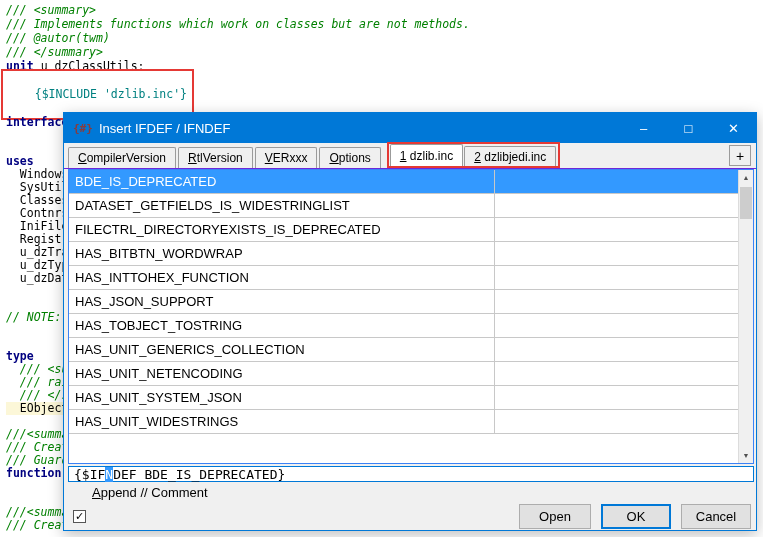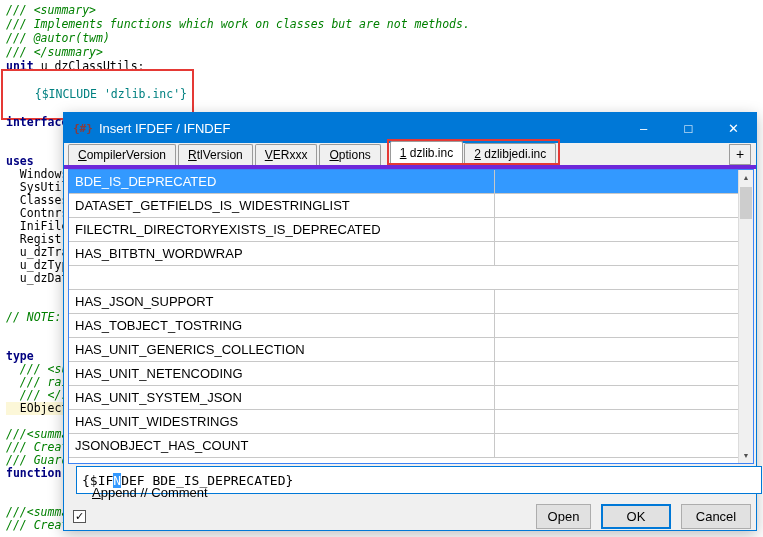--- a/index.html
+++ b/index.html
@@ -23,21 +23,21 @@
             font-family:"Liberation Sans", sans-serif; font-size:13px; }
   .titlebar { position:absolute; left:0; top:0; right:0; height:30px; background:#0078d7; color:#fff;
               display:flex; align-items:center; }
   .title-icon { margin:0 6px 0 9px; font-family:"DejaVu Sans Mono", monospace; font-size:11px; font-weight:bold; color:#8a3b3b; }
   .title-text { font-size:13px; }
   .win-btns { margin-left:auto; display:flex; height:30px; }
   .win-btn { width:45px; height:30px; display:flex; align-items:center; justify-content:center; font-size:13px; color:#fff; }
 
   
   .tabbar { position:absolute; left:0; top:30px; right:0; height:26px; display:flex; align-items:flex-end;
-            padding-left:4px; border-bottom:4px solid #6d28d9; background:#f0f0f0; }
+            padding-left:4px; border-bottom:1px solid #6d28d9; background:#f0f0f0; }
   .tab { height:21px; padding:0 9px; margin-right:2px; border:1px solid #9b9b9b; border-bottom:none;
          border-radius:2px 2px 0 0; background:#f0f0f0; font-size:12px; display:flex; align-items:center; white-space:nowrap; }
   .tab.active { background:#fff; height:25px; margin-bottom:-1px; z-index:2; }
   .filetabs-box { display:flex; align-items:flex-end; border:2px solid #e53935; margin-left:4px; height:26px;
                   padding:0 1px; position:relative; z-index:3; background:transparent; }
   .filetabs-box .tab { margin-right:1px; }
   .filetabs-box .tab.active { height:22px; margin-bottom:0; }
   .filetabs-box .tab:not(.active) { height:20px; }
   .plus-btn { margin-left:auto; margin-right:5px; align-self:center; width:22px; height:21px; border:1px solid #9b9b9b;
               background:#f0f0f0; display:flex; align-items:center; justify-content:center; font-size:14px; }
@@ -50,33 +50,33 @@
   .lrow .c1 { width:426px; border-right:1px solid #c8c8c8; padding-left:6px; line-height:23px; font-size:13px; white-space:nowrap; }
   .lrow .c2 { flex:1; }
   .lrow.selected { background:#3399ff; color:#fff; }
   .vscroll { position:absolute; top:0; right:0; bottom:0; width:15px; background:#f0f0f0; border-left:1px solid #dcdcdc; }
   .sb-btn { position:absolute; left:0; right:0; height:15px; display:flex; align-items:center; justify-content:center;
             font-size:7px; color:#505050; }
   .sb-up { top:0; } .sb-down { bottom:0; }
   .sb-thumb { position:absolute; left:1px; right:1px; top:17px; height:32px; background:#cdcdcd; }
 
   
-  .directive-input { position:absolute; left:4px; top:353px; width:686px; height:28px; background:#fff;
+  .directive-input { position:absolute; left:4px; top:353px; width:686px; height:16px; background:#fff;
                      border:1px solid #0078d7; display:flex; align-items:center; padding-left:5px;
-                     font-family:"DejaVu Sans Mono", monospace; font-size:13px; white-space:pre;margin-left:8px; }
+                     font-family:"DejaVu Sans Mono", monospace; font-size:13px; white-space:pre; }
   .sel { background:#3399ff; color:#fff; }
 
   
   .checkbox { position:absolute; left:9px; top:397px; width:13px; height:13px; background:#fff;
               border:1px solid #555; display:flex; align-items:center; justify-content:center; }
   .checkbox span { font-size:11px; line-height:11px; color:#000; }
   .checkbox-label { position:absolute; left:28px; top:372px; font-size:13px; }
   .btn { position:absolute; top:391px; height:25px; background:#e1e1e1; border:1px solid #adadad;
          font-size:13px; display:flex; align-items:center; justify-content:center; }
-  .btn-open { right:165px; width:55px; }
+  .btn-open { right:165px; width:72px; }
   .btn-ok { right:85px; width:70px; border:2px solid #0078d7; }
   .btn-cancel { right:5px; width:70px; }
 </style>
 </head>
 <body>
 
 <div class="editor">
   <div class="top-code">
     <div>
 
@@ -188,20 +188,21 @@
       </div>
         <div class="lrow">
         <div class="c1">FILECTRL_DIRECTORYEXISTS_IS_DEPRECATED</div>
         <div class="c2"></div>
       </div>
         <div class="lrow">
         <div class="c1">HAS_BITBTN_WORDWRAP</div>
         <div class="c2"></div>
       </div>
         <div class="lrow">
+        <div class="c1">HAS_INTTOHEX_FUNCTION</div>
         <div class="c2"></div>
       </div>
         <div class="lrow">
         <div class="c1">HAS_JSON_SUPPORT</div>
         <div class="c2"></div>
       </div>
         <div class="lrow">
         <div class="c1">HAS_TOBJECT_TOSTRING</div>
         <div class="c2"></div>
       </div>
@@ -212,24 +213,20 @@
         <div class="lrow">
         <div class="c1">HAS_UNIT_NETENCODING</div>
         <div class="c2"></div>
       </div>
         <div class="lrow">
         <div class="c1">HAS_UNIT_SYSTEM_JSON</div>
         <div class="c2"></div>
       </div>
         <div class="lrow">
         <div class="c1">HAS_UNIT_WIDESTRINGS</div>
-        <div class="c2"></div>
-      </div>
-        <div class="lrow">
-        <div class="c1">JSONOBJECT_HAS_COUNT</div>
         <div class="c2"></div>
       </div>
       </div>
     <div class="vscroll">
       <div class="sb-btn sb-up">▲</div>
       <div class="sb-thumb"></div>
       <div class="sb-btn sb-down">▼</div>
     </div>
   </div>
 

